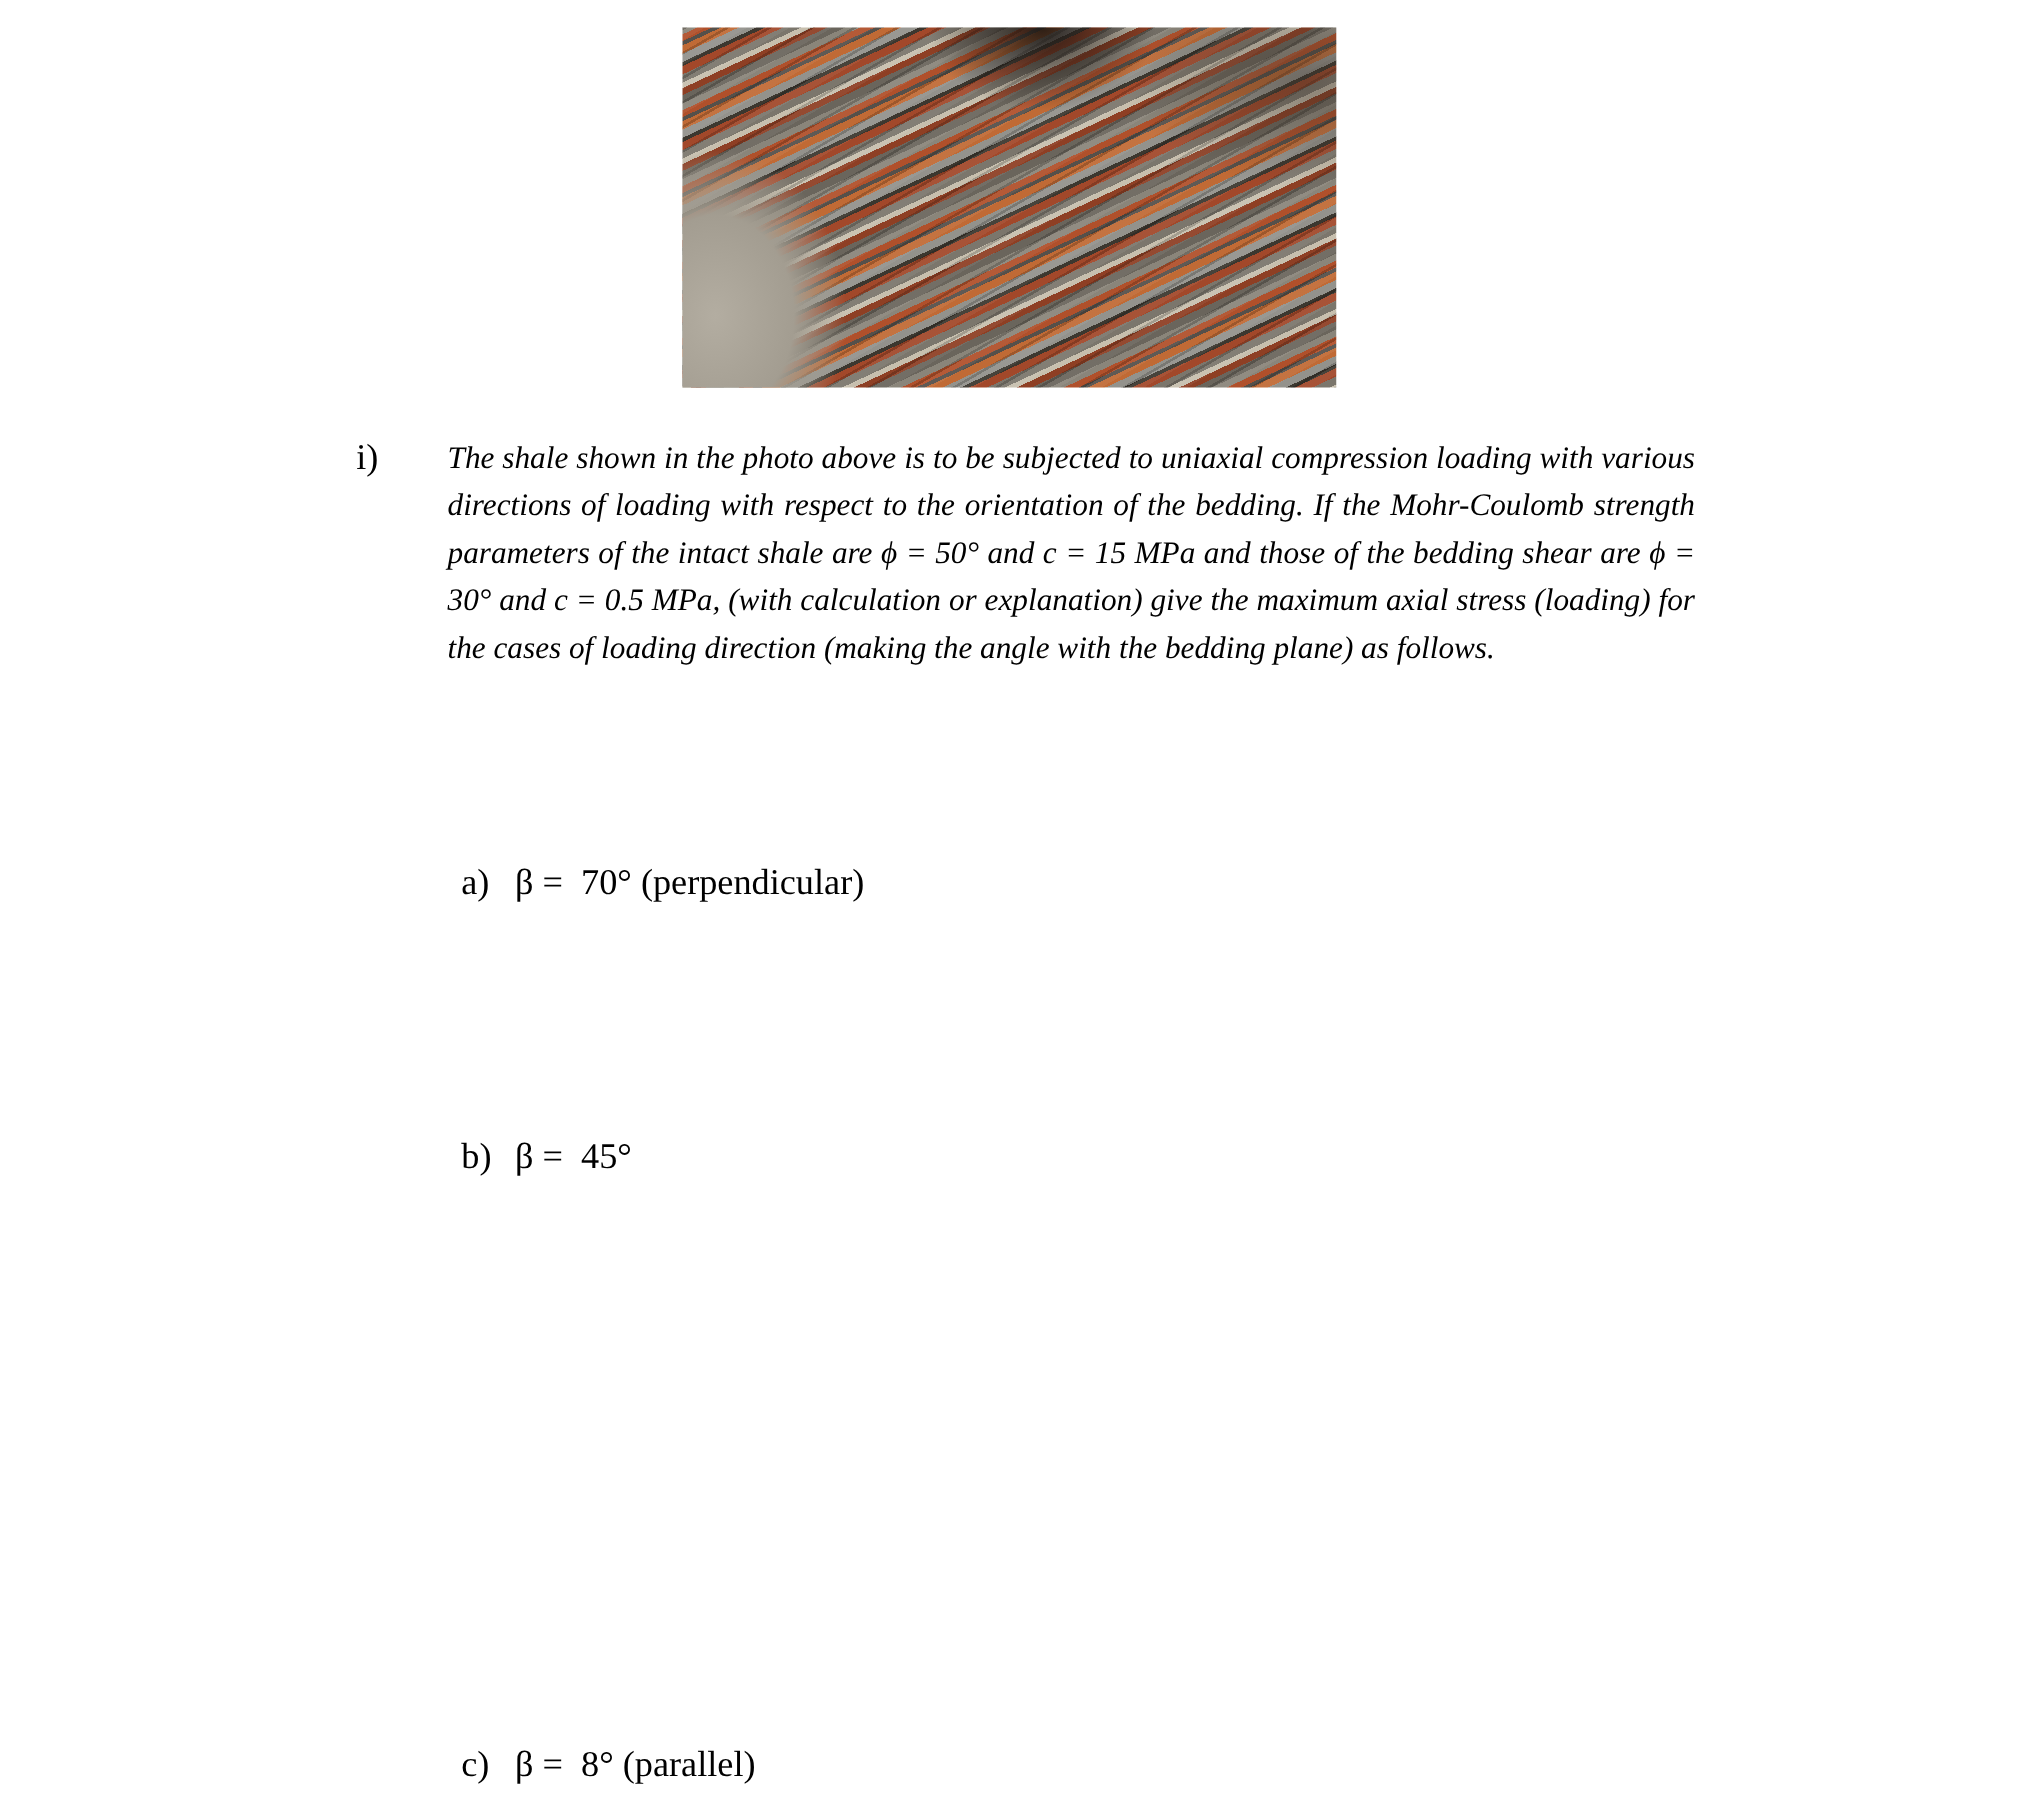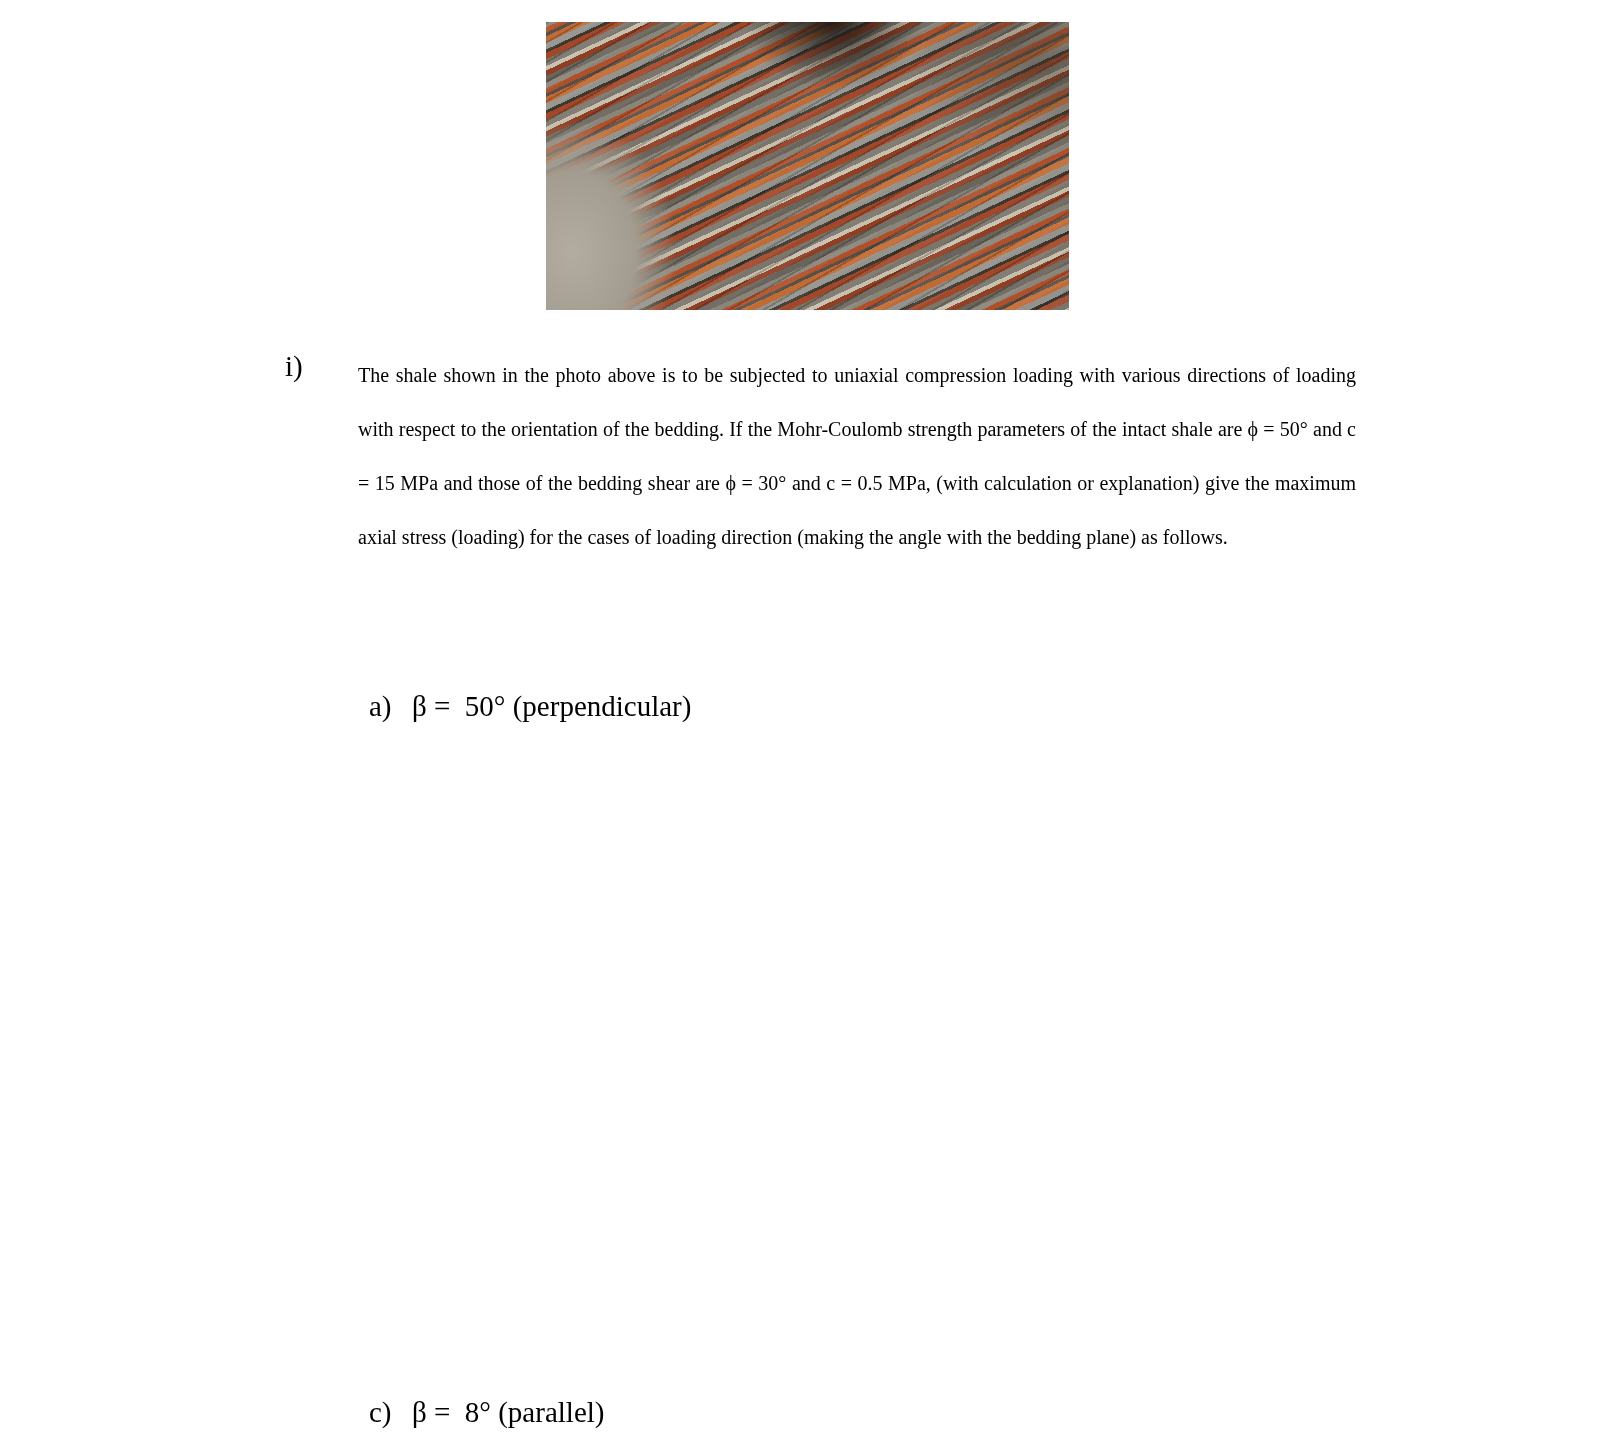--- a/index.html
+++ b/index.html
@@ -52,23 +52,24 @@
     left: 285px;
     top: 348px;
     font-size: 29px;
     line-height: 37.5px;
   }
   .q-text {
     position: absolute;
     left: 358px;
     top: 348px;
     width: 998px;
-    font-size: 20px;
-    line-height: 54px;
+    font-size: 25px;
+    line-height: 38px;
     text-align: justify;
+    font-style: italic;
   }
 
   
   .part {
     position: absolute;
     left: 340px;
     font-size: 29px;
     line-height: 37.5px;
     white-space: pre;
   }
@@ -85,21 +86,24 @@
 
 <div class="page">
 
   <div class="shale-photo"></div>
 
   <div class="q-label">i)</div>
 
   <div class="q-text">The shale shown in the photo above is to be subjected to uniaxial compression loading with various directions of loading with respect to the orientation of the bedding.  If the Mohr-Coulomb strength parameters of the intact shale are ϕ = 50°  and c = 15 MPa and those of the bedding shear are ϕ = 30°  and c = 0.5 MPa, (with calculation or explanation) give the maximum axial stress (loading) for the cases of loading direction (making the angle with the bedding plane) as follows.</div>
 
   <div class="part part-a">
-    <span class="part-label">a)</span><span>β =  50° (perpendicular)</span>
+    <span class="part-label">a)</span><span>β =  70° (perpendicular)</span>
   </div>
 
+  <div class="part part-b">
+    <span class="part-label">b)</span><span>β =  45°</span>
+  </div>
 
   <div class="part part-c">
     <span class="part-label">c)</span><span>β =  8° (parallel)</span>
   </div>
 
 </div>
 
 </body></html>

